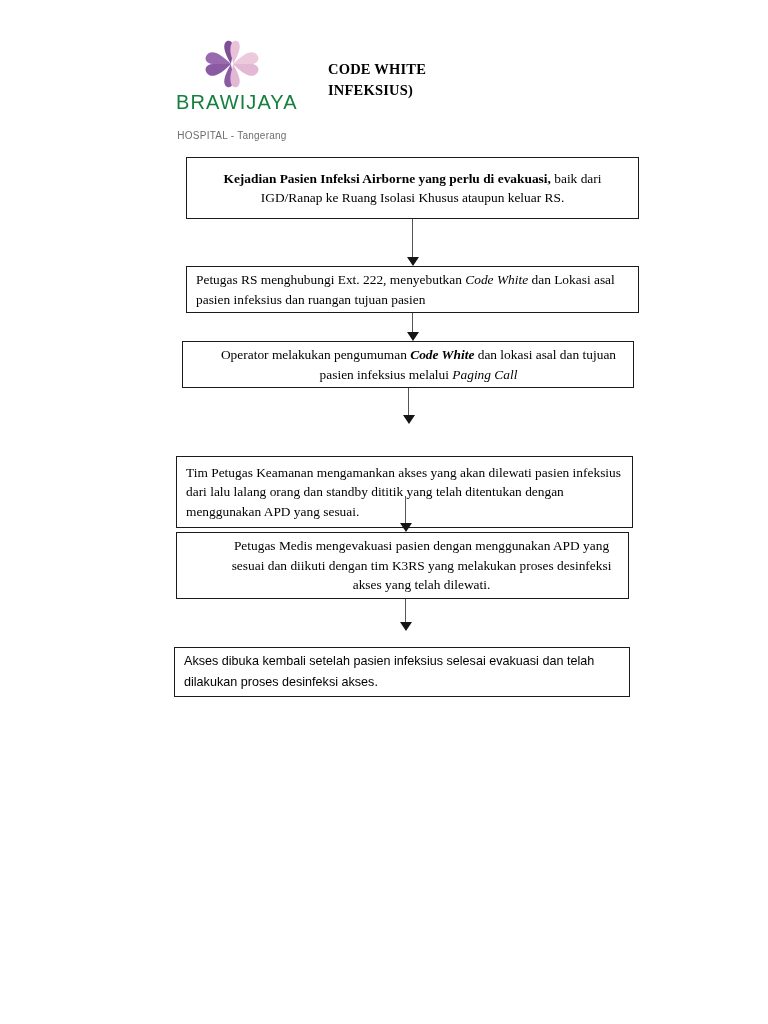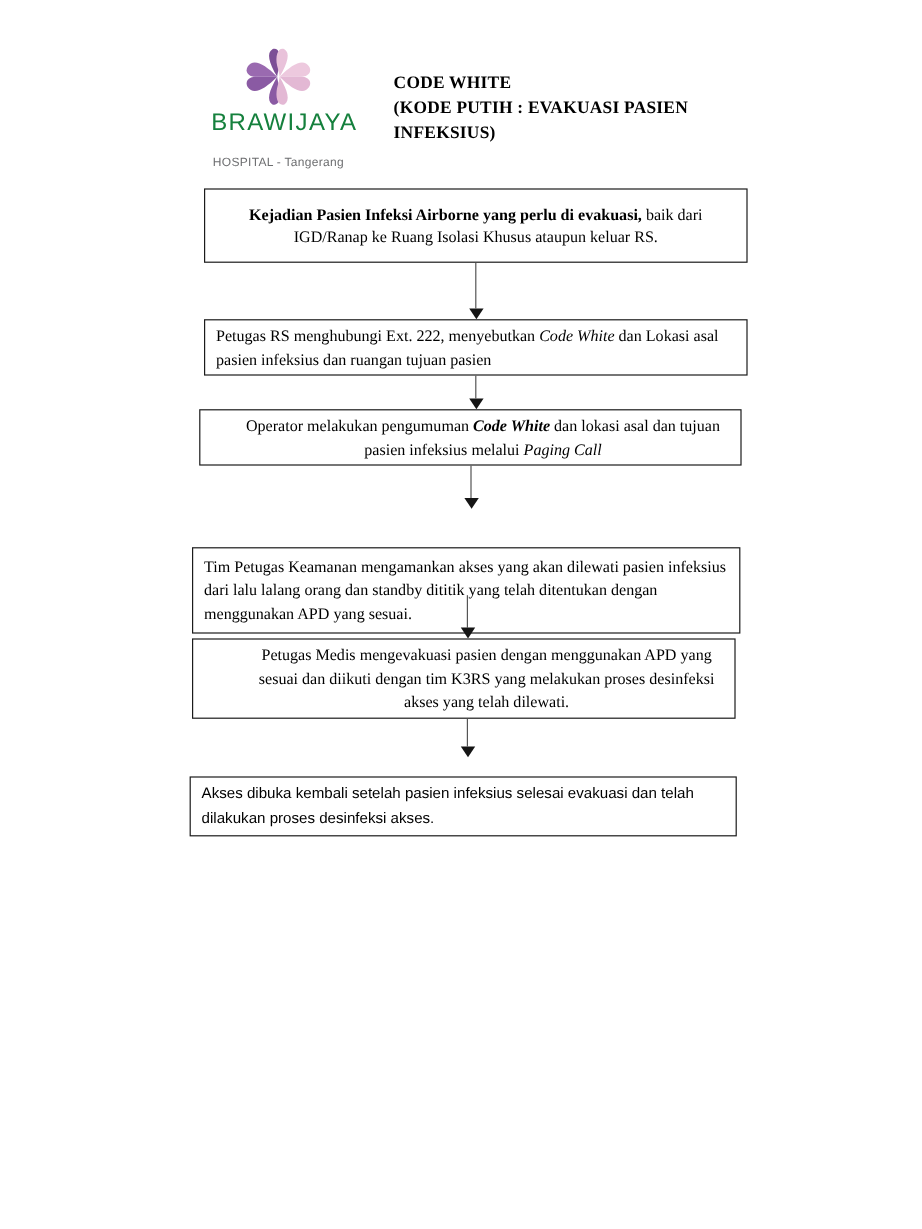--- a/index.html
+++ b/index.html
@@ -68,21 +68,21 @@
     font-weight: bold;
     font-size: 14.5px;
     line-height: 21px;
     letter-spacing: 0.2px;
   }
   #title-block .tline { display: block; white-space: nowrap; }
 
   
   #flow {
     position: absolute;
-    left: 0;
+    left: 16px;
     top: 0;
     width: 620px;
     height: 1024px;
   }
 
   .node {
     position: absolute;
     box-sizing: border-box;
     border: 1.3px solid #1b1b1b;
     background: #ffffff;
@@ -150,21 +150,20 @@
       <path d="M33 26 C 42 35, 50 40, 55 37 C 61 33, 59 26, 51 26 C 44 26, 38 26, 33 26 Z" fill="#e3b8d4"></path>
       <path d="M33 26 C 40 14, 42 6, 37 3 C 32 1, 29 8, 31 17 C 32 21, 33 24, 33 26 Z" fill="#e9c2da"></path>
       <path d="M33 26 C 40 38, 42 46, 37 49 C 32 51, 29 44, 31 35 C 32 31, 33 28, 33 26 Z" fill="#e3b8d4"></path>
     </svg>
     <div id="logo-wordmark">BRAWIJAYA</div>
     <div id="logo-subtext">HOSPITAL - Tangerang</div>
   </div>
 
   <div id="title-block">
     <span class="tline">CODE WHITE</span>
-    <span class="tline">(KODE PUTIH : EVAKUASI PASIEN</span>
     <span class="tline">INFEKSIUS)</span>
   </div>
 
 </div>
 
 <div id="flow">
 
   <div class="node center" id="node-1" style="left:170px; top:157px; width:453px; height:62px;">
     <p><span class="b">Kejadian Pasien Infeksi Airborne yang perlu di evakuasi,</span><span> baik dari IGD/Ranap ke Ruang Isolasi Khusus ataupun keluar RS.</span></p>
   </div>

